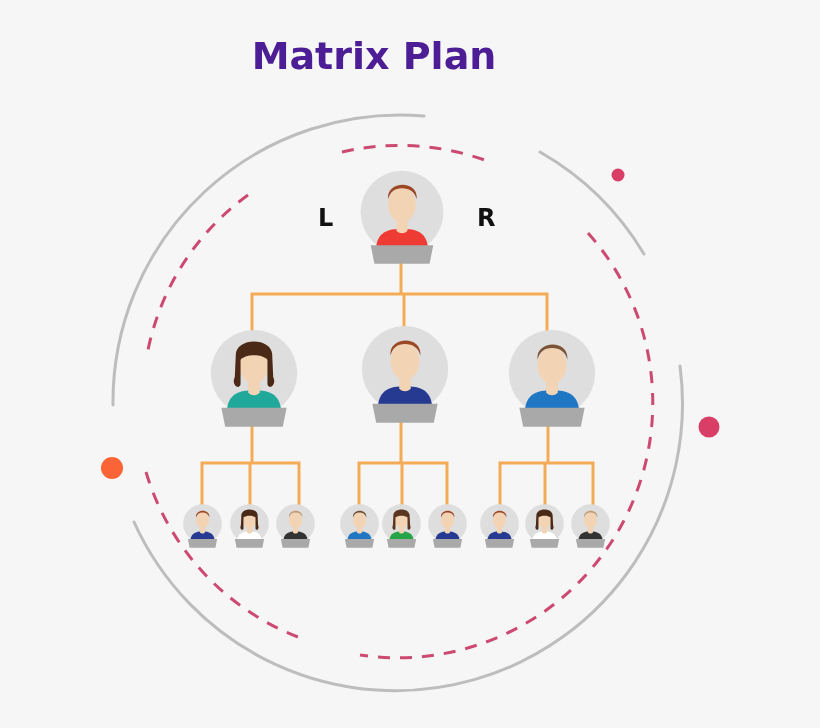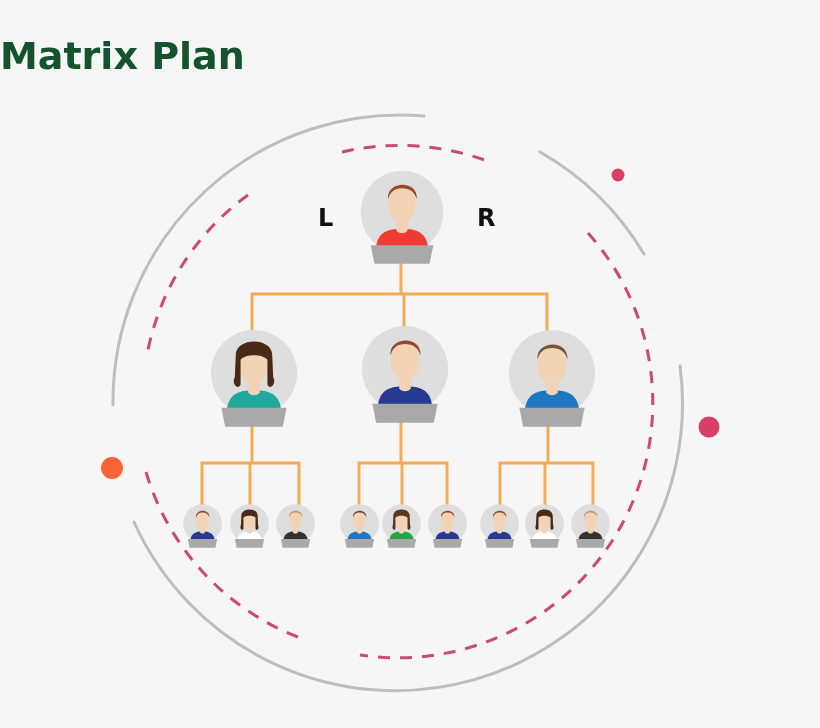--- a/index.html
+++ b/index.html
@@ -1,17 +1,17 @@
 <!DOCTYPE html>
 <html><head>
 <meta charset="utf-8">
 <style>
   html,body{margin:0;padding:0;}
   body{width:820px;height:728px;background:#f6f6f6;position:relative;overflow:hidden;font-family:"Liberation Sans",sans-serif;}
-  .title{position:absolute;left:0;width:748px;top:34px;text-align:left;font-family:"DejaVu Sans",sans-serif;font-weight:bold;font-size:38px;color:#14532d;letter-spacing:0px;}
+  .title{position:absolute;left:0;width:748px;top:34px;text-align:center;font-family:"DejaVu Sans",sans-serif;font-weight:bold;font-size:38px;color:#4c1d95;letter-spacing:0px;}
   .lr{position:absolute;font-family:"DejaVu Sans",sans-serif;font-weight:bold;font-size:24px;color:#111;}
   svg.bg{position:absolute;left:0;top:0;}
   .node{position:absolute;}
   .node svg{display:block;}
 </style>
 </head>
 <body>
 
 <svg class="bg" width="820" height="728" viewBox="0 0 820 728">
 

